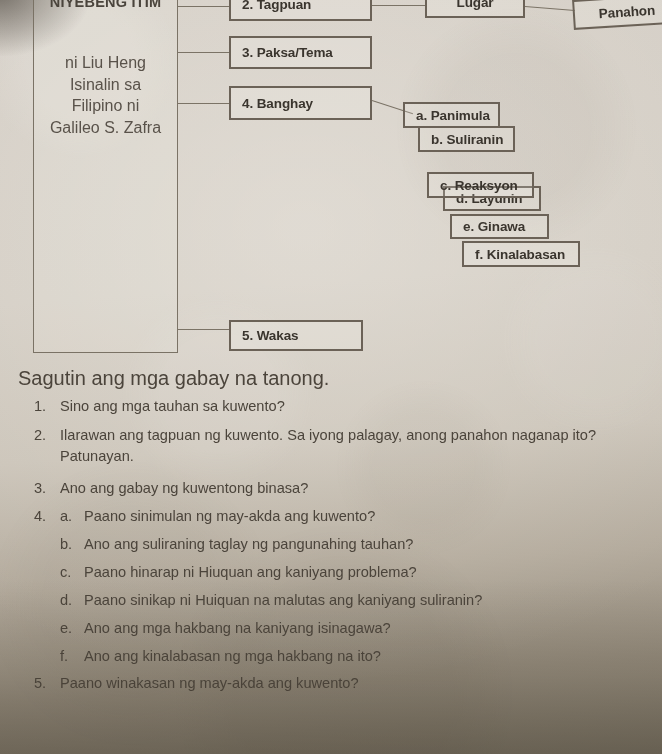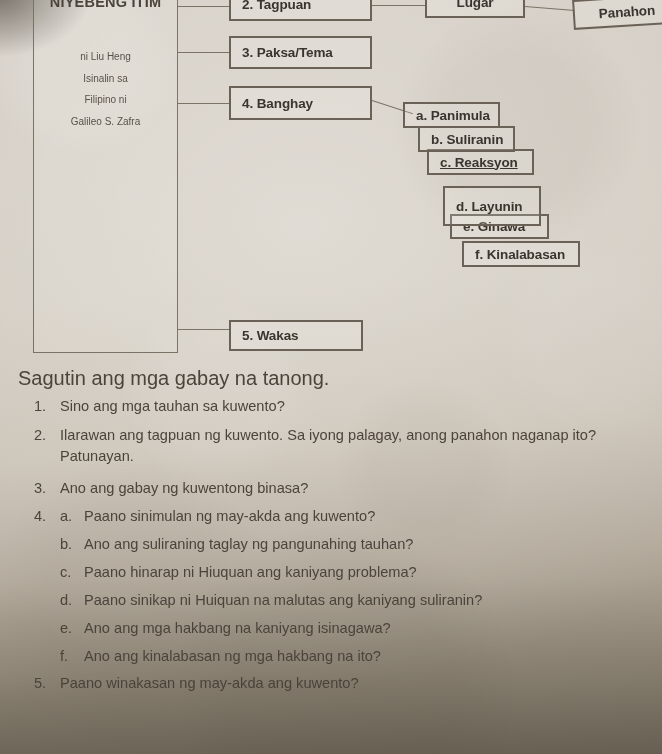--- a/index.html
+++ b/index.html
@@ -88,24 +88,24 @@
     left: 33px; top: -6px;
     width: 145px;
     text-align: center;
     font-size: 14.5px;
     font-weight: bold;
     color: #4a443c;
     letter-spacing: .2px;
   }
   #author-block {
     position: absolute;
-    left: 33px; top: 46px;
+    left: 33px; top: 52px;
     width: 145px;
     text-align: center;
-    font-size: 10px;
+    font-size: 16px;
     line-height: 21.5px;
     color: #59524a;
   }
 
   
   .hline {
     position: absolute;
     height: 0;
     border-top: 1.7px solid #7b7366;
   }
@@ -215,24 +215,24 @@
     </div>
 
     <div class="diag" style="left:372px; top:100px; width:43px; transform: rotate(18deg);"></div>
 
     <div class="node pad" style="left:403px; top:102px; width:97px; height:26px; z-index:6;">
       <span>a. Panimula</span>
     </div>
     <div class="node pad" style="left:418px; top:126px; width:97px; height:26px; z-index:5;">
       <span>b. Suliranin</span>
     </div>
-    <div class="node pad" style="left:427px; top:149px; width:107px; height:26px; z-index:4;text-decoration:underline;">
+    <div class="node pad" style="left:427px; top:172px; width:107px; height:26px; z-index:4;">
       <span>c. Reaksyon</span>
     </div>
-    <div class="node pad" style="left:443px; top:186px; width:98px; height:40px; z-index:3;">
+    <div class="node pad" style="left:443px; top:186px; width:98px; height:25px; z-index:3;">
       <span>d. Layunin</span>
     </div>
     <div class="node pad" style="left:450px; top:214px; width:99px; height:25px; z-index:2;">
       <span>e. Ginawa</span>
     </div>
     <div class="node pad" style="left:462px; top:241px; width:118px; height:26px; z-index:1;">
       <span>f. Kinalabasan</span>
     </div>
 
     <div class="node pad" style="left:229px; top:314px; width:134px; height:31px;margin-top:6px;">

